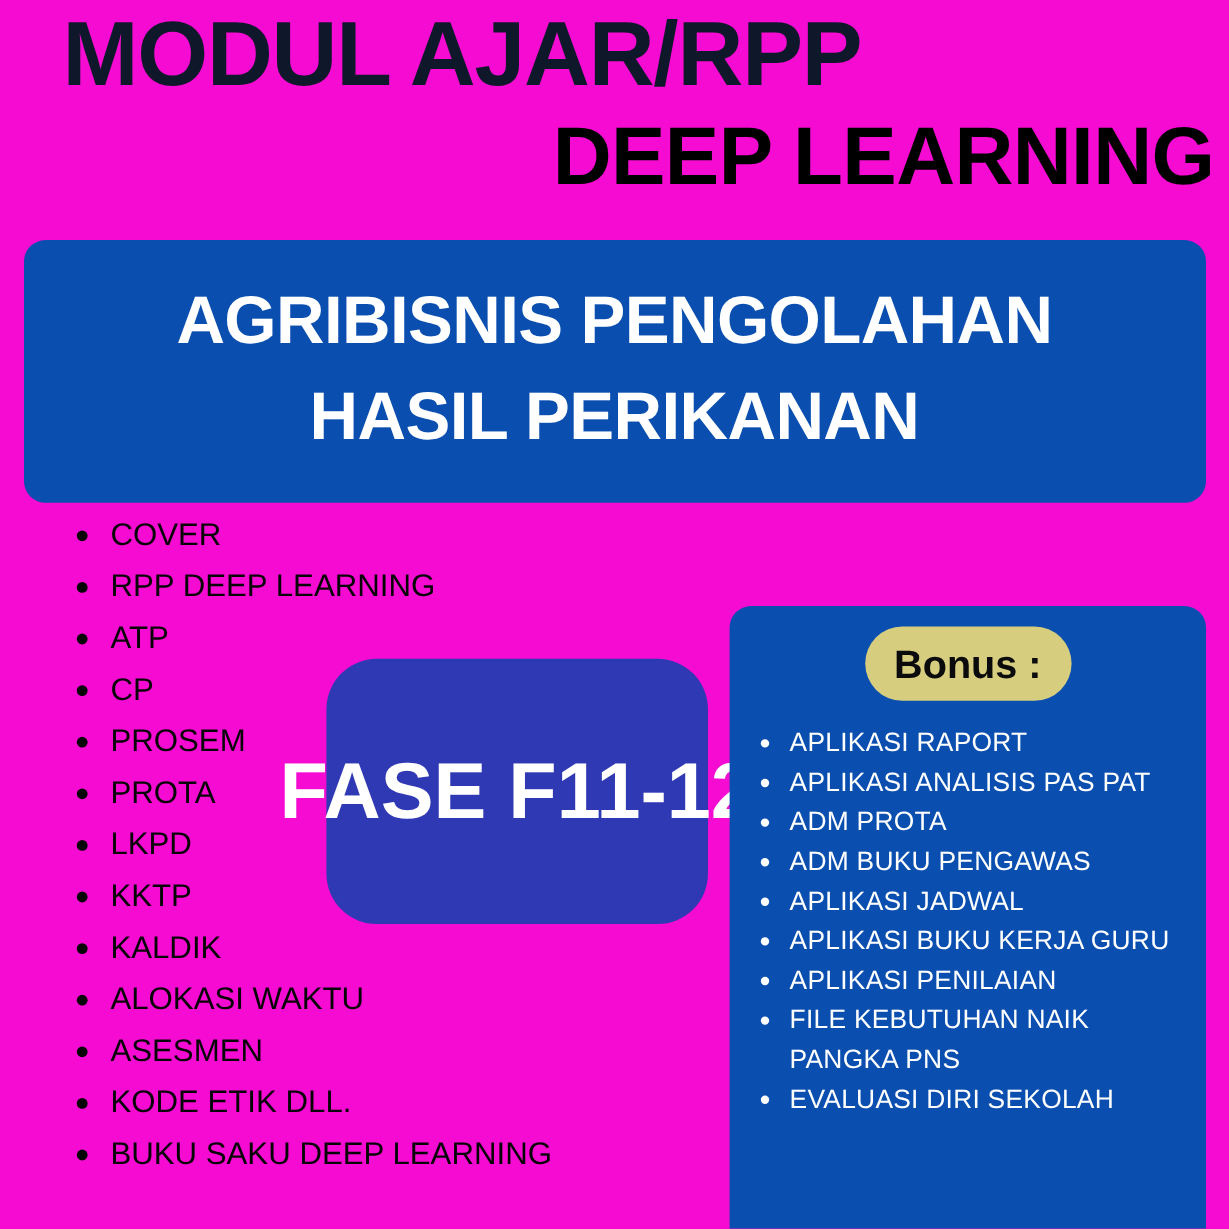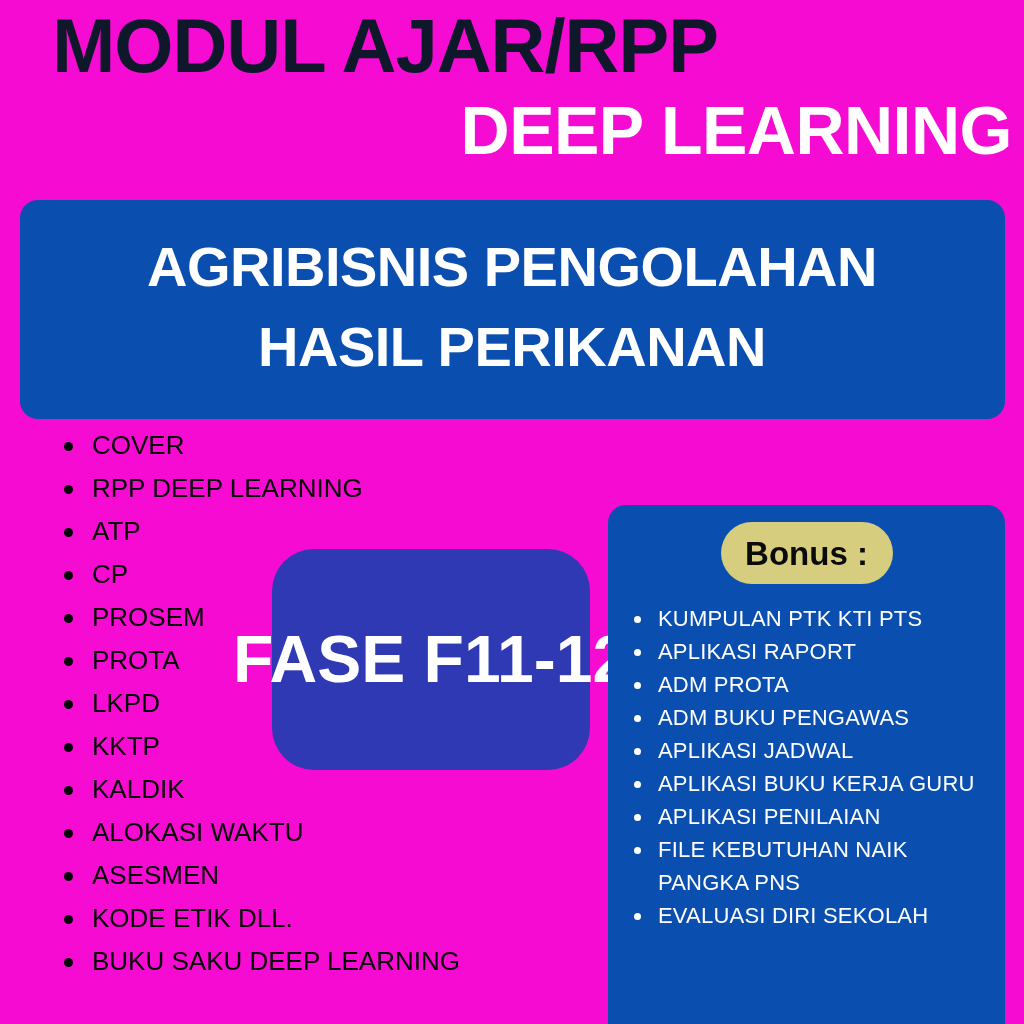--- a/index.html
+++ b/index.html
@@ -43,21 +43,21 @@
     white-space: nowrap;
   }
   .title-line2 {
     position: absolute;
     left: 0;
     top: 96px;
     width: 1012px;
     text-align: right;
     font-size: 68px;
     font-weight: bold;
-    color: #ffffff;
+    color: #000000;
     letter-spacing: -0.5px;
     line-height: 1.0;
     white-space: nowrap;
   }
 
   
   .subject-banner {
     position: absolute;
     left: 20px;
     top: 200px;
@@ -225,22 +225,22 @@
   <div class="fase-badge">
     <div class="fase-line">FASE F</div>
     <div class="fase-line">11-12</div>
   </div>
 
   <div class="bonus-panel">
     <div class="bonus-pill">
       <span class="bonus-pill-label">Bonus :</span>
     </div>
     <ul class="bonus-list" id="bonus-list">
-        <li>KUMPULAN PTK KTI PTS</li>
         <li>APLIKASI RAPORT</li>
+        <li>APLIKASI ANALISIS PAS PAT</li>
         <li>ADM PROTA</li>
         <li>ADM BUKU PENGAWAS</li>
         <li>APLIKASI JADWAL</li>
         <li>APLIKASI BUKU KERJA GURU</li>
         <li>APLIKASI PENILAIAN</li>
         <li>FILE KEBUTUHAN NAIK PANGKA PNS</li>
         <li>EVALUASI DIRI SEKOLAH</li>
       </ul>
   </div>
 

